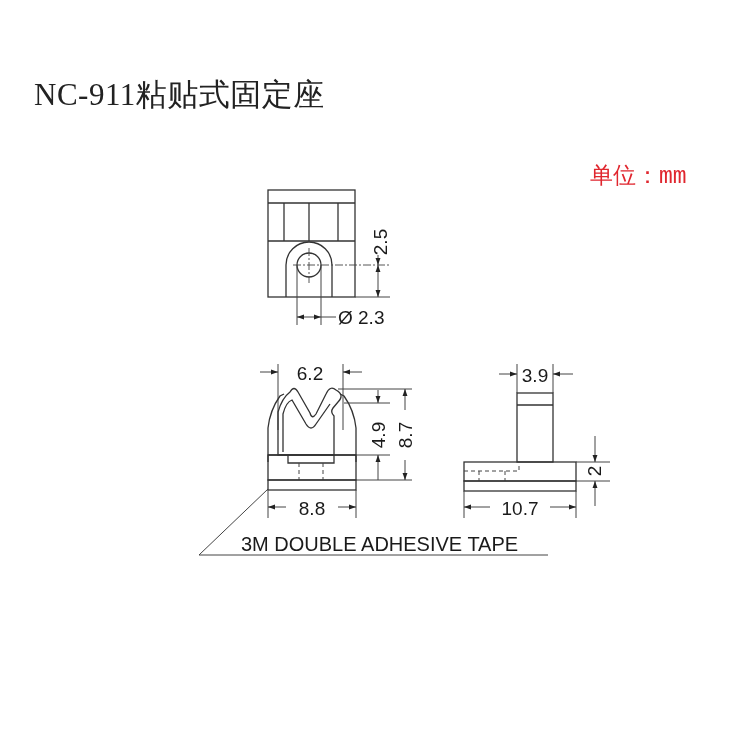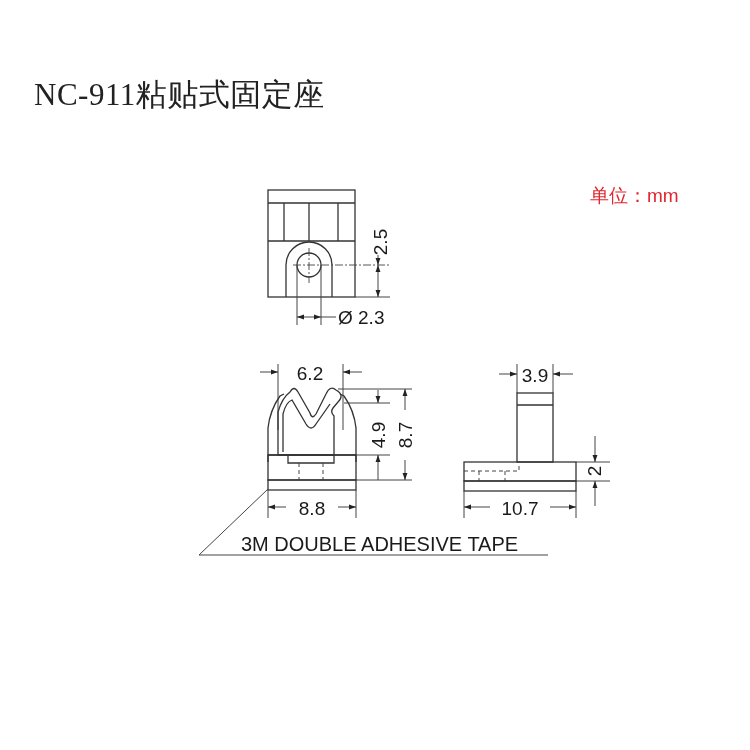--- a/index.html
+++ b/index.html
@@ -1,18 +1,18 @@
 <!DOCTYPE html>
 <html><head>
 <meta charset="utf-8">
 <style>
   html, body { margin:0; padding:0; background:#ffffff; }
   body { width:750px; height:750px; position:relative; overflow:hidden; font-family:"Liberation Sans", sans-serif; }
   .title { position:absolute; left:34px; top:74px; font-family:"Liberation Serif","DejaVu Serif", serif; font-size:31px; color:#222; letter-spacing:0.5px; white-space:nowrap; }
-  .unit { position:absolute; left:590px; top:183px; font-family:Liberation Sans, sans-serif; font-size:19px; color:#e0262e; white-space:nowrap; }
+  .unit { position:absolute; left:590px; top:160px; font-family:Liberation Mono, monospace; font-size:23px; color:#e0262e; white-space:nowrap; }
   svg.drawing { position:absolute; left:0; top:0; }
   .ln { stroke:#333; stroke-width:1.3; fill:none; }
   .thin { stroke:#444; stroke-width:1; fill:none; }
   .dash { stroke:#444; stroke-width:1; fill:none; stroke-dasharray:4 3; }
   .center { stroke:#444; stroke-width:0.9; fill:none; stroke-dasharray:8 2 2 2; }
   .dimtxt { font-family:"Liberation Sans","DejaVu Sans", sans-serif; font-size:19px; fill:#1a1a1a; }
   .note { font-family:"Liberation Sans","DejaVu Sans", sans-serif; font-size:20px; fill:#1a1a1a; }
 </style>
 </head>
 <body>

